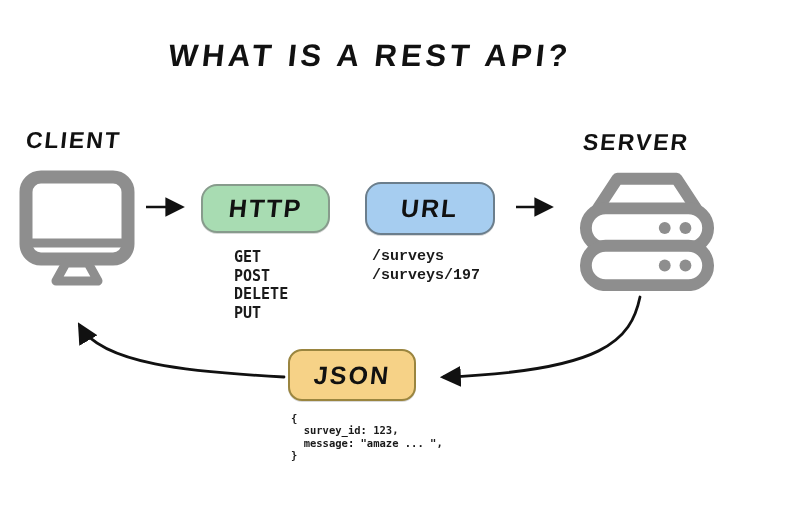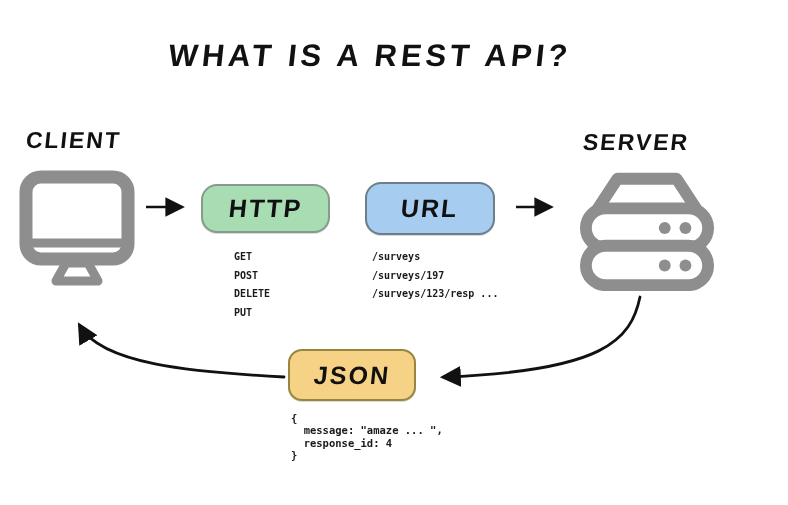--- a/index.html
+++ b/index.html
@@ -20,23 +20,23 @@
   .pill{display:flex;align-items:center;justify-content:center;border-radius:16px;
         box-shadow:0 1px 0 rgba(0,0,0,0.15);}
   .pill-label{font-size:25px;letter-spacing:2px;}
   .http-box{left:201px;top:184px;width:129px;height:49px;background:var(--http-fill);
             border:2.5px solid var(--http-border);}
   .url-box{left:365px;top:182px;width:130px;height:53px;background:var(--url-fill);
            border:2.5px solid var(--url-border);}
   .json-box{left:288px;top:349px;width:128px;height:52px;background:var(--json-fill);
             border:2.5px solid var(--json-border);border-radius:14px;}
   .mono-list{font-family:"DejaVu Sans Mono",monospace;font-weight:700;color:#1a1a1a;
-             font-size:10px;line-height:18.5px;}
+             font-size:15px;line-height:18.5px;}
   .methods{left:234px;top:248px;}
-  .paths{left:372px;top:248px;}
+  .paths{left:372px;top:248px;font-family:Liberation Mono, monospace;}
   .code{left:291px;top:412px;font-family:"DejaVu Sans Mono",monospace;font-weight:700;
         color:#1a1a1a;font-size:10.5px;line-height:12.4px;}
   .code div{white-space:pre;}
   svg{display:block;}
   .overlay{left:0;top:0;pointer-events:none;}
 </style>
 </head>
 <body>
 
 <div class="canvas">
@@ -75,27 +75,26 @@
   <div class="abs mono-list methods">
     <div>GET</div>
     <div>POST</div>
     <div>DELETE</div>
     <div>PUT</div>
   </div>
 
   <div class="abs mono-list paths">
     <div>/surveys</div>
     <div>/surveys/197</div>
-    <div>/surveys/123/resp ...</div>
   </div>
 
   <div class="abs code">
     <div>{</div>
+    <div>  survey_id: 123,</div>
     <div>  message: "amaze ... ",</div>
-    <div>  response_id: 4</div>
     <div>}</div>
   </div>
 
   <svg class="abs overlay" width="788" height="505" viewBox="0 0 788 505">
     <defs>
       <marker id="ah" viewBox="0 0 10 10" refX="8" refY="5" markerWidth="7.5" markerHeight="7.5" orient="auto-start-reverse">
         <path d="M0,0 L10,5 L0,10 z" fill="#111111"></path>
       </marker>
     </defs>
     <path d="M146,207 L181,207" fill="none" stroke="#111111" stroke-width="2.6" marker-end="url(#ah)"></path>

